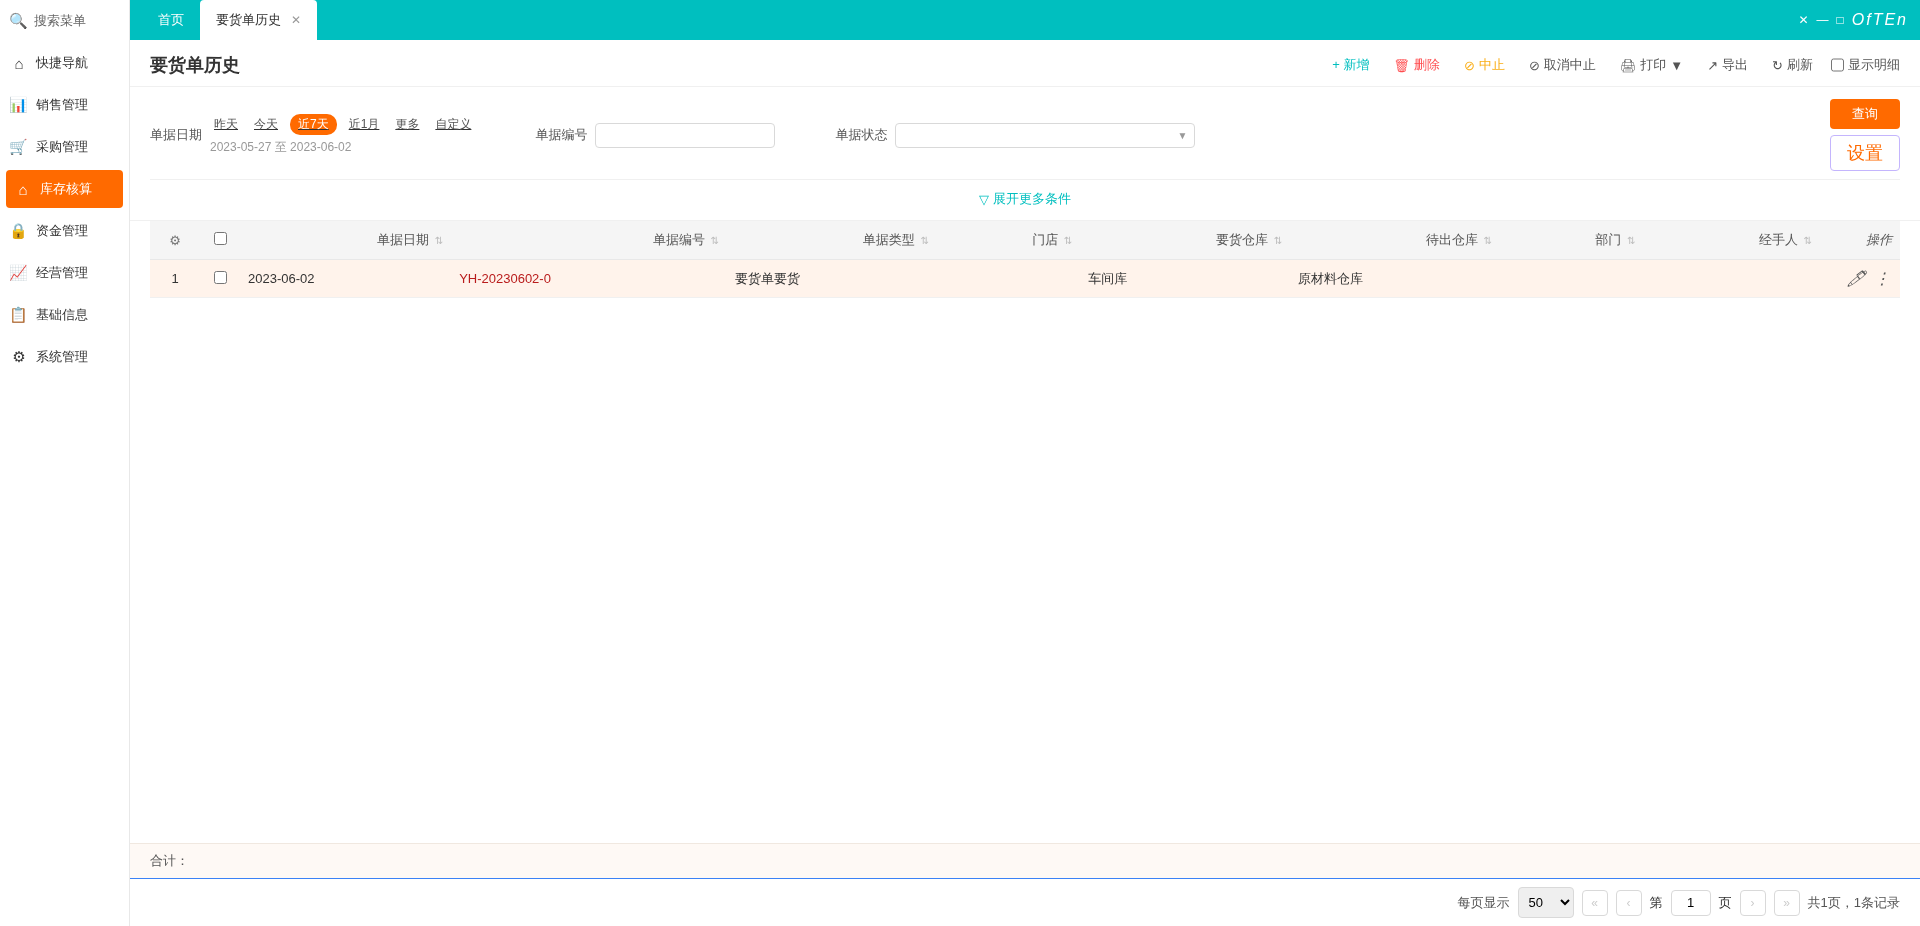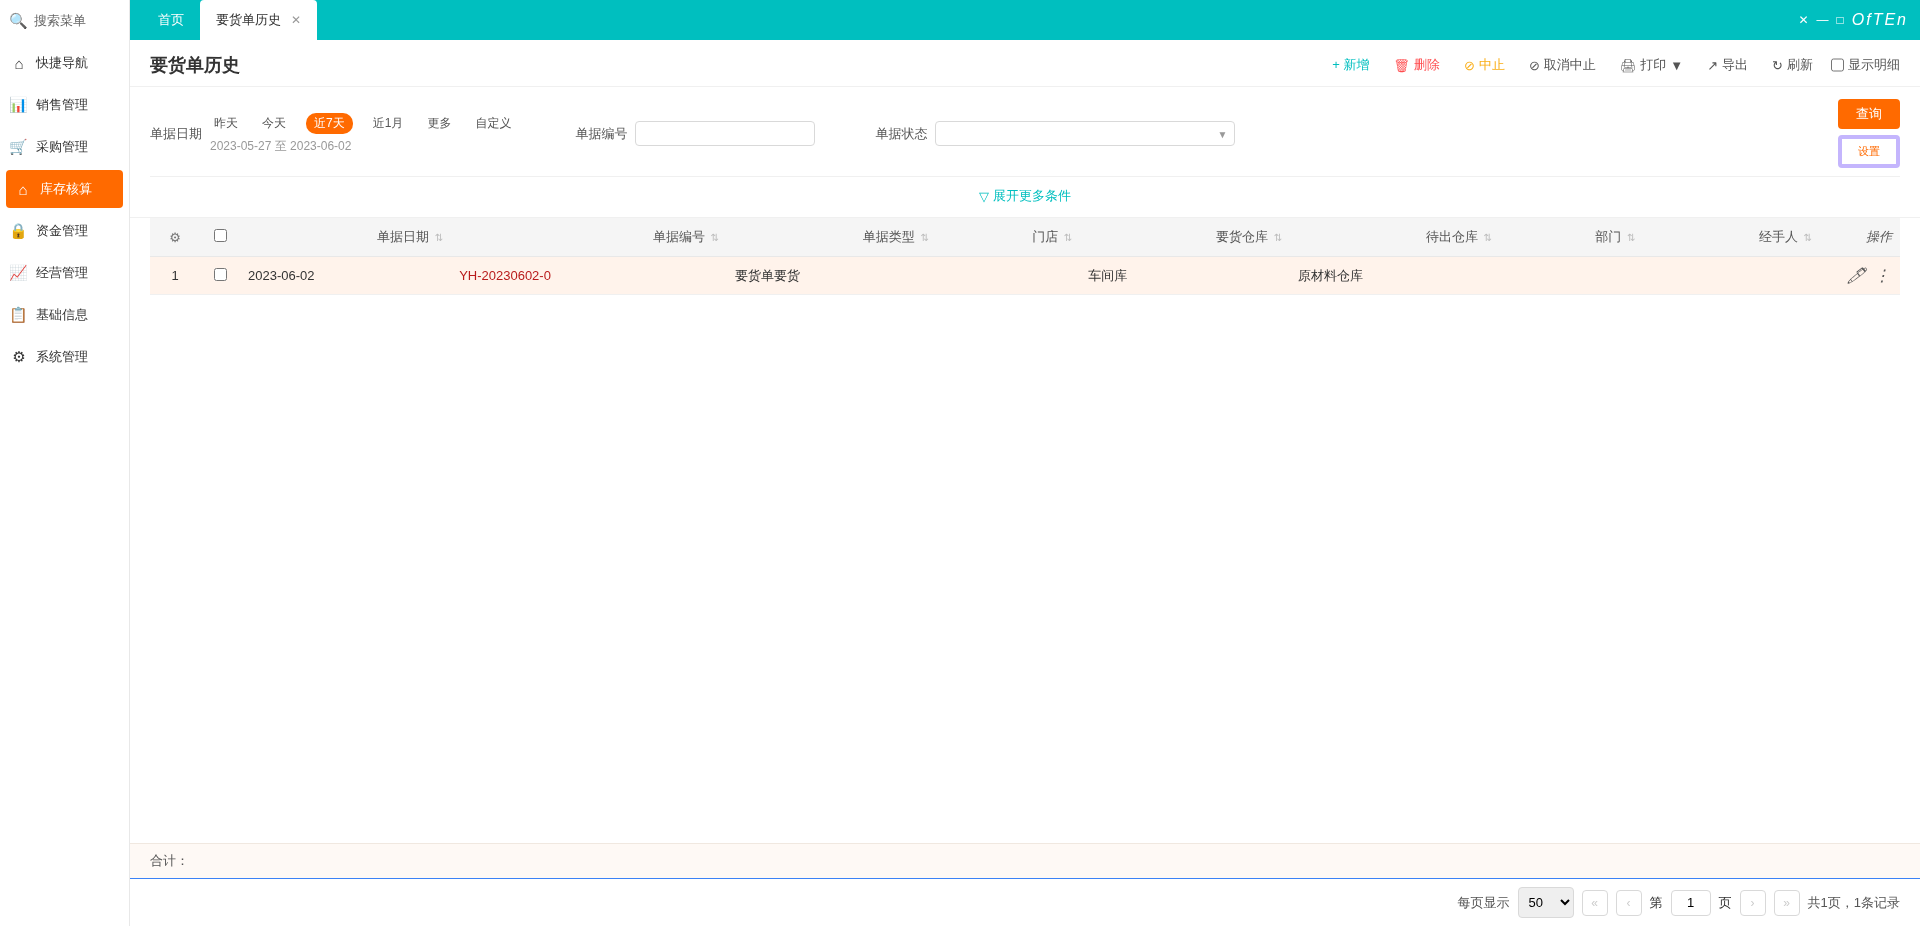--- a/index.html
+++ b/index.html
@@ -160,25 +160,25 @@
       color: #fff;
       border: none;
       padding: 6px 18px;
       border-radius: 4px;
       cursor: pointer;
       font-size: 13px;
     }
     .btn-settings {
       background: #fff;
       color: #ff6a00;
-      border: 4px solid #c4b5fd;
+      border: 1px solid #c4b5fd;
       padding: 5px 16px;
       border-radius: 4px;
       cursor: pointer;
-      font-size: 11px;
+      font-size: 18px;
     }
     .show-detail-checkbox {
       display: flex;
       gap: 4px;
       font-size: 13px;
       color: #555;
     }
 
     
     .filter-bar {
@@ -202,22 +202,23 @@
       color: #555;
       white-space: nowrap;
     }
     .filter-date-group {
       display: flex;
       flex-direction: column;
       gap: 4px;
     }
     .filter-date-btns {
       display: flex;
-      gap: 16px;
+      gap: 8px;
       align-items: flex-start;
+      text-decoration: underline;
     }
     .date-btn {
       font-size: 12px;
       color: #555;
       cursor: pointer;
       padding: 2px 4px;
       border-radius: 3px;
     }
     .date-btn.active {
       background: #ff6a00;

